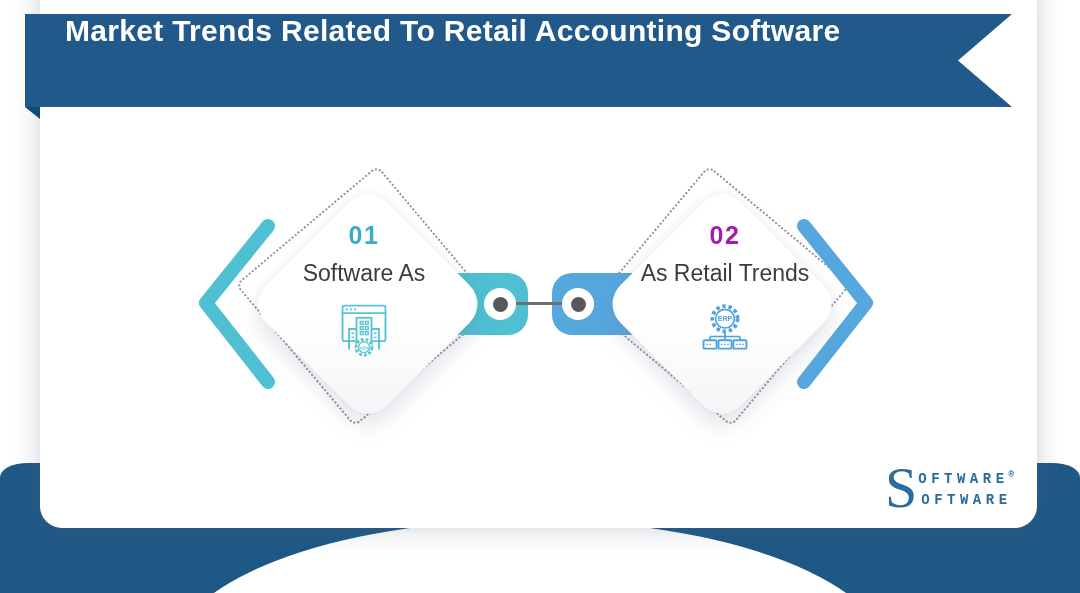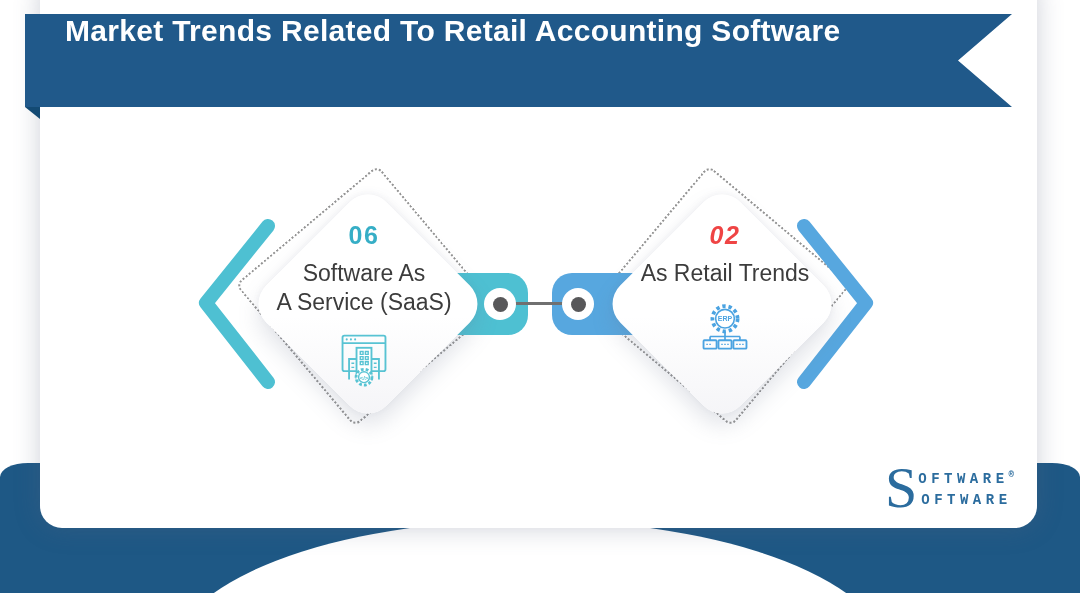--- a/index.html
+++ b/index.html
@@ -67,21 +67,21 @@
     transform:rotate(45deg); z-index:2;
     box-shadow:8px 8px 22px rgba(110,120,145,.20), -1px -1px 6px rgba(110,120,145,.08);
   }
   .diamond-1{left:283px; top:219px;}
   .diamond-2{left:637px; top:219px;}
   .step-content{position:absolute; width:230px; text-align:center; z-index:3;}
   .content-1{left:249px; top:221px;}
   .content-2{left:610px; top:221px;}
   .step-number{font-size:25px; font-weight:700; letter-spacing:1.5px; margin-bottom:9px;}
   .num-teal{color:#36AEC6;}
-  .num-blue{color:#ef4444;font-style:italic;}
+  .num-blue{color:#a21caf;}
   .step-title{font-size:23px; font-weight:400; color:#3C3C3C; line-height:1.28;}
   .step-icon{display:inline-block; margin-top:11px;}
   
   .logo{
     position:absolute; left:885px; top:462px; z-index:2;
     display:flex; align-items:flex-start; color:#2B6C9E;
   }
   .logo-s{font-family:"Liberation Serif", serif; font-size:58px; line-height:.88; font-weight:400;}
   .logo-lines{display:flex; flex-direction:column; margin-left:1px; padding-top:7px;}
   .logo-line{font-size:14px; font-weight:700; letter-spacing:4.5px; line-height:1.5; white-space:nowrap;font-family:Liberation Mono, monospace;}
@@ -112,24 +112,23 @@
   <div class="connector-node node-right">
     <div class="dot"></div>
   </div>
 
   <div class="dotted-outline dotted-1"></div>
   <svg class="chevron chev-1" width="84" height="176" viewBox="0 0 84 176">
     <polyline points="72,10 10,87 72,166" fill="none" stroke="#4EC0D2" stroke-width="14" stroke-linecap="round" stroke-linejoin="round"></polyline>
   </svg>
   <div class="diamond diamond-1"></div>
   <div class="step-content content-1">
-    <div class="step-number num-teal">06</div>
+    <div class="step-number num-teal">01</div>
     <div class="step-title">
       <div>Software As</div>
-      <div>A Service (SaaS)</div>
     </div>
     <span class="step-icon">
       <svg width="56" height="60" viewBox="0 0 60 62">
         <g fill="none" stroke="#58C3D3" stroke-width="2">
           <rect x="7" y="6" width="46" height="38" rx="2"></rect>
           <line x1="7" y1="14" x2="53" y2="14"></line>
           <circle cx="11.5" cy="10" r="1.1" fill="#58C3D3" stroke="none"></circle>
           <circle cx="16" cy="10" r="1.1" fill="#58C3D3" stroke="none"></circle>
           <circle cx="20.5" cy="10" r="1.1" fill="#58C3D3" stroke="none"></circle>
           <rect x="22" y="19" width="16" height="34" fill="#fff"></rect>

